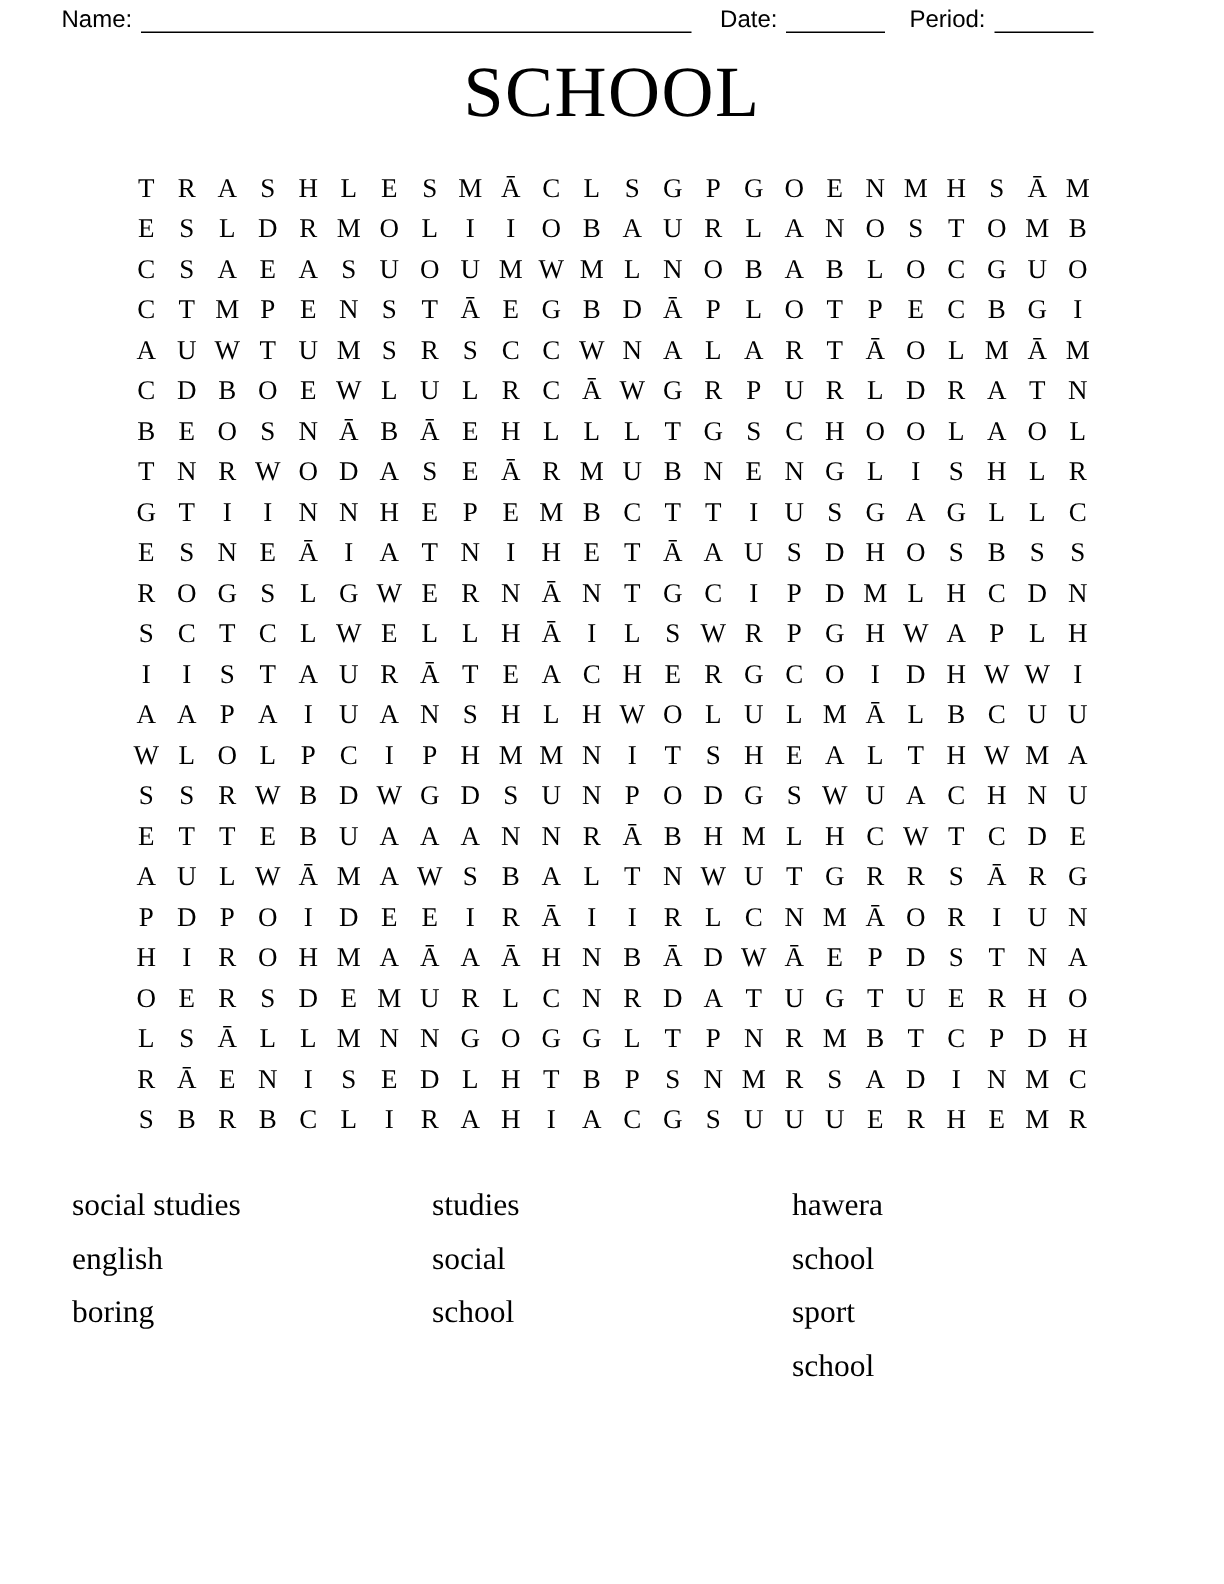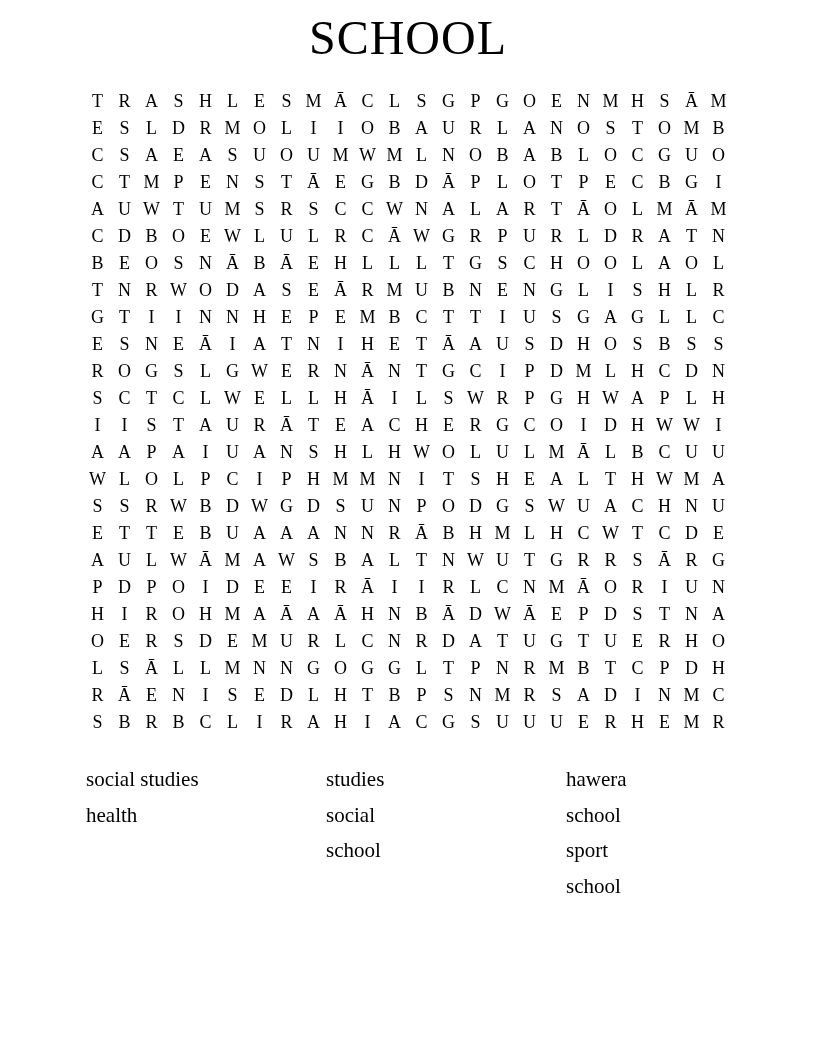--- a/index.html
+++ b/index.html
@@ -75,28 +75,35 @@
   }
   .word-col {
     list-style: none;
     margin: 0;
     padding: 0;
     width: 240px;
   }
   .word-col li {
     height: 35.5px;
     line-height: 35.5px;
-    margin-left: 38px;
   }
 </style>
 </head>
 <body>
 
 <div class="page">
 
+  <div class="header">
+    <span>Name:</span>
+    <span class="blank-line name-line"></span>
+    <span>Date:</span>
+    <span class="blank-line short-line gap-right"></span>
+    <span>Period:</span>
+    <span class="blank-line short-line"></span>
+  </div>
 
   <h1 class="title">SCHOOL</h1>
 
   <div class="grid">
       <div class="grid-row">
         <span class="grid-cell">T</span>
         <span class="grid-cell">R</span>
         <span class="grid-cell">A</span>
         <span class="grid-cell">S</span>
         <span class="grid-cell">H</span>
@@ -716,21 +723,22 @@
         <span class="grid-cell">H</span>
         <span class="grid-cell">E</span>
         <span class="grid-cell">M</span>
         <span class="grid-cell">R</span>
       </div>
     </div>
 
   <div class="words">
     <ul class="word-col">
         <li>social studies</li>
-        <li>health</li>
+        <li>english</li>
+        <li>boring</li>
       </ul>
     <ul class="word-col">
         <li>studies</li>
         <li>social</li>
         <li>school</li>
       </ul>
     <ul class="word-col">
         <li>hawera</li>
         <li>school</li>
         <li>sport</li>

